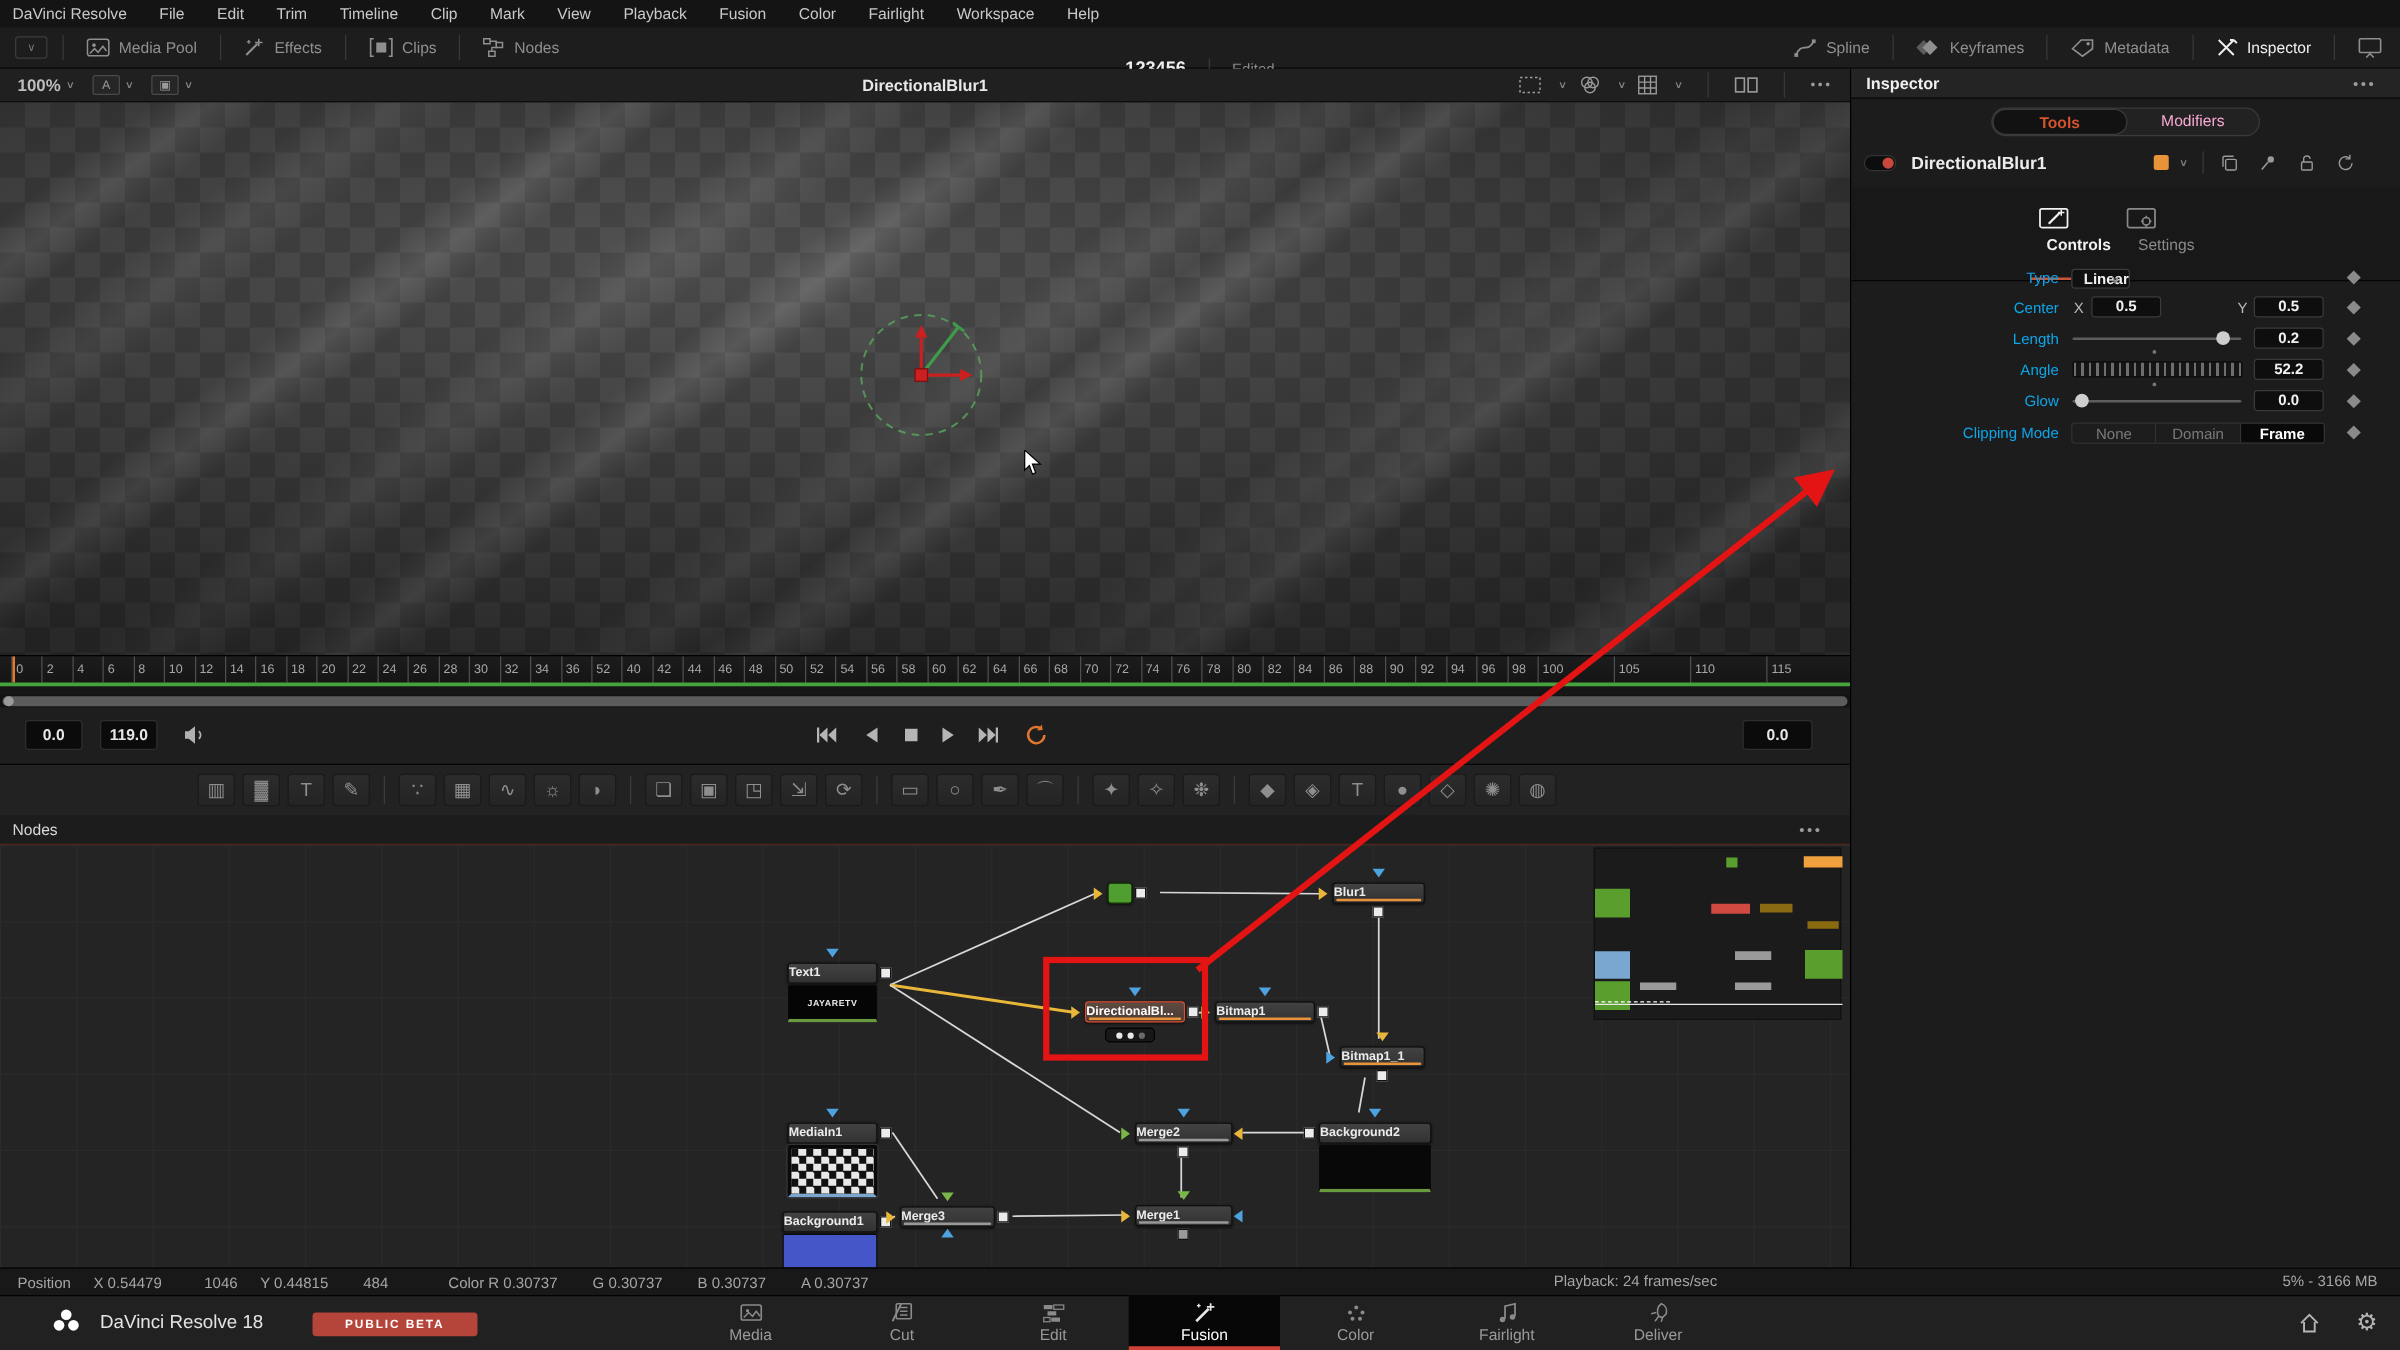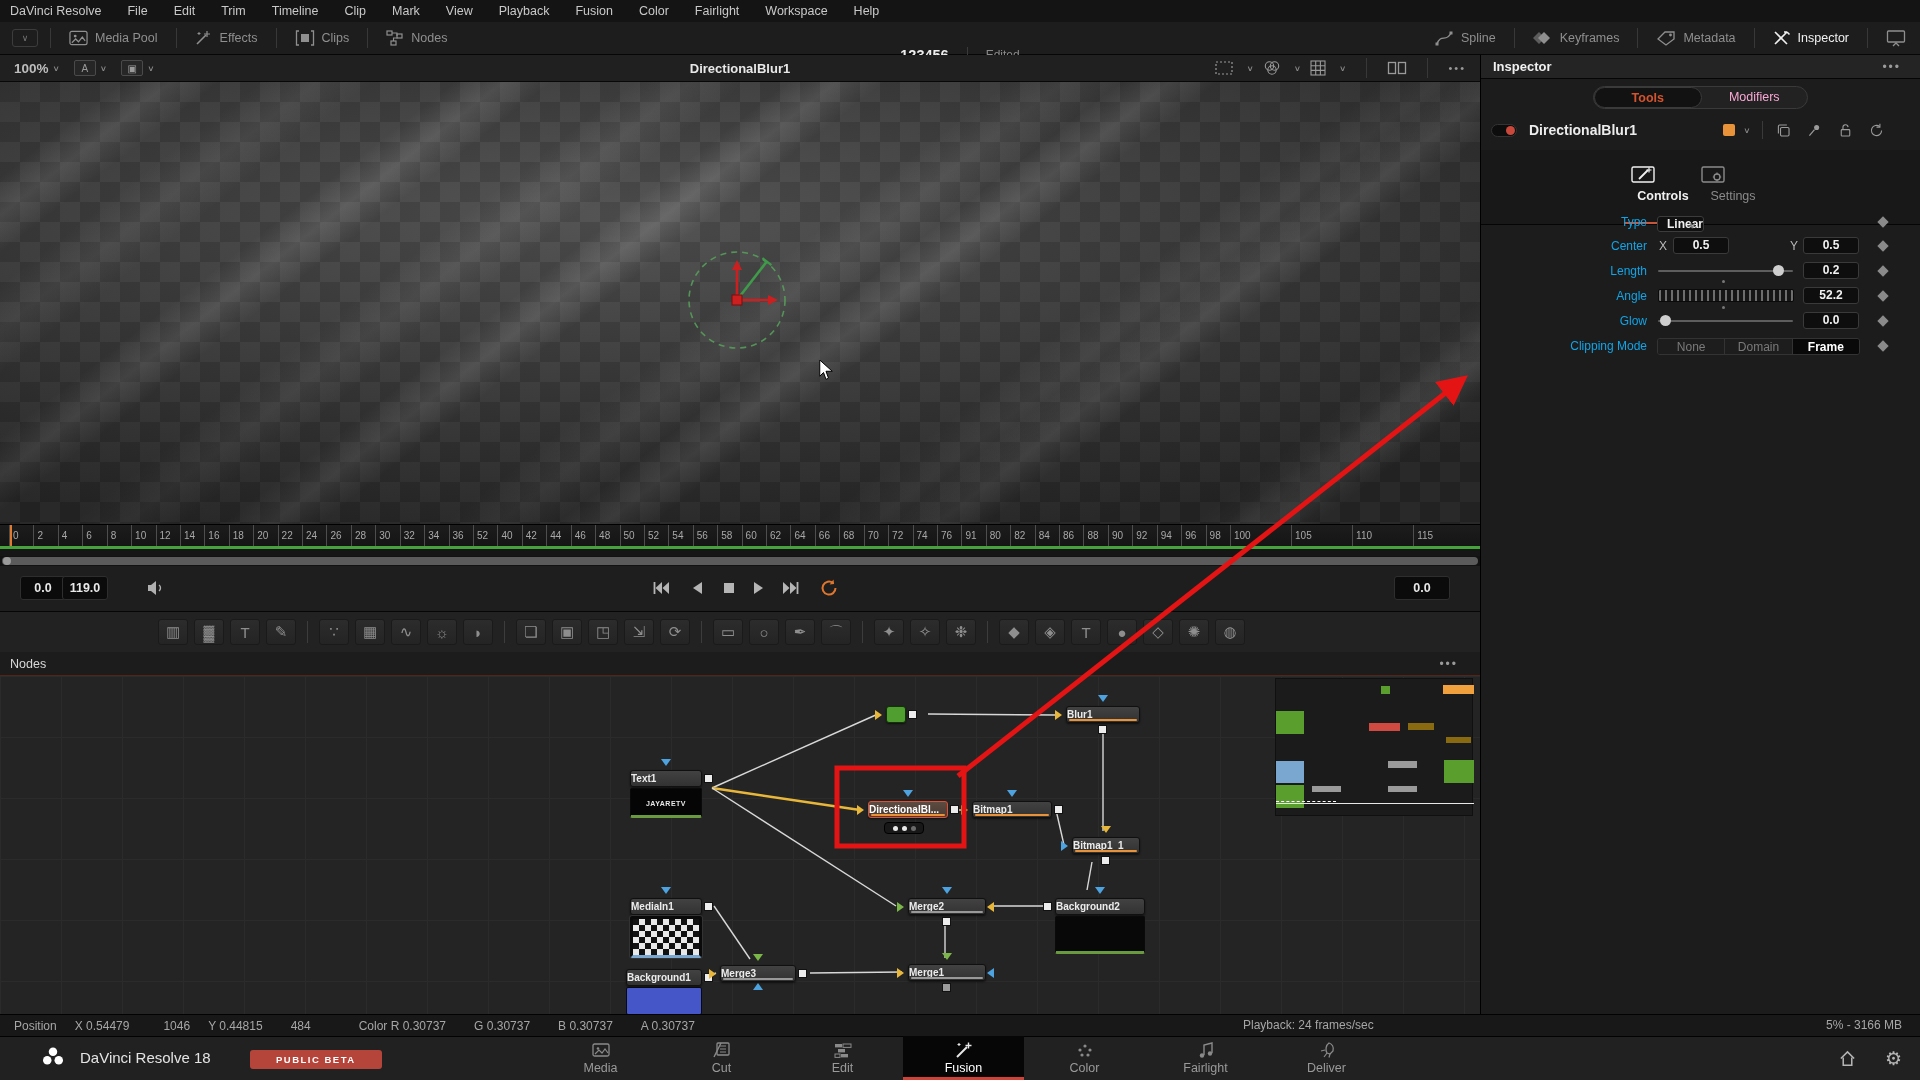--- a/index.html
+++ b/index.html
@@ -389,21 +389,21 @@
       <span class="tick-label" style="left: 843.28px;">68</span>
       <span class="tick" style="left: 863.7px;"></span>
       <span class="tick-label" style="left: 867.7px;">70</span>
       <span class="tick" style="left: 888.12px;"></span>
       <span class="tick-label" style="left: 892.12px;">72</span>
       <span class="tick" style="left: 912.54px;"></span>
       <span class="tick-label" style="left: 916.54px;">74</span>
       <span class="tick" style="left: 936.96px;"></span>
       <span class="tick-label" style="left: 940.96px;">76</span>
       <span class="tick" style="left: 961.38px;"></span>
-      <span class="tick-label" style="left: 965.38px;">91</span>
+      <span class="tick-label" style="left: 965.38px;">78</span>
       <span class="tick" style="left: 985.8px;"></span>
       <span class="tick-label" style="left: 989.8px;">80</span>
       <span class="tick" style="left: 1010.22px;"></span>
       <span class="tick-label" style="left: 1014.22px;">82</span>
       <span class="tick" style="left: 1034.64px;"></span>
       <span class="tick-label" style="left: 1038.64px;">84</span>
       <span class="tick" style="left: 1059.06px;"></span>
       <span class="tick-label" style="left: 1063.06px;">86</span>
       <span class="tick" style="left: 1083.48px;"></span>
       <span class="tick-label" style="left: 1087.48px;">88</span>
@@ -427,21 +427,21 @@
       <span class="tick-label" style="left: 1417.15px;">115</span>
       <span id="playhead" class="abs" style="left: 10px; top: 0px; width: 2px; height: 22px; background: rgb(224, 122, 46);"></span>
     </div>
   <div id="range-line" class="abs"></div>
   <div id="scrollbar" class="abs"></div>
   <div id="scroll-thumb" class="abs"></div>
   <div id="scroll-dot" class="abs"></div>
 
   <div id="transport" class="abs">
     <div class="tbox" style="left:20px;width:46px">0.0</div>
-    <div class="tbox" style="left:62px;width:46px">119.0</div>
+    <div class="tbox" style="left:80px;width:46px">119.0</div>
     <span class="abs" style="left:146px;top:12px;color:#b0b0b0">
         <svg width="20" height="20" viewBox="0 0 20 20">
           <path d="M2 7h3l5-4v14l-5-4H2z" fill="#b0b0b0"></path>
           <path d="M13 7c2 1.5 2 4.5 0 6" stroke="#b0b0b0" stroke-width="1.4" fill="none"></path>
         </svg>
       </span>
     <span id="transport-buttons"><span class="transport-btn" style="left: 648px;">
           <svg width="18" height="14" viewBox="0 0 18 14">
             <path d="M2.5 1v12" stroke="currentColor" stroke-width="1.8"></path>
             <path d="M10 1L3.5 7 10 13zM17 1l-6.5 6L17 13z" fill="currentColor"></path>

